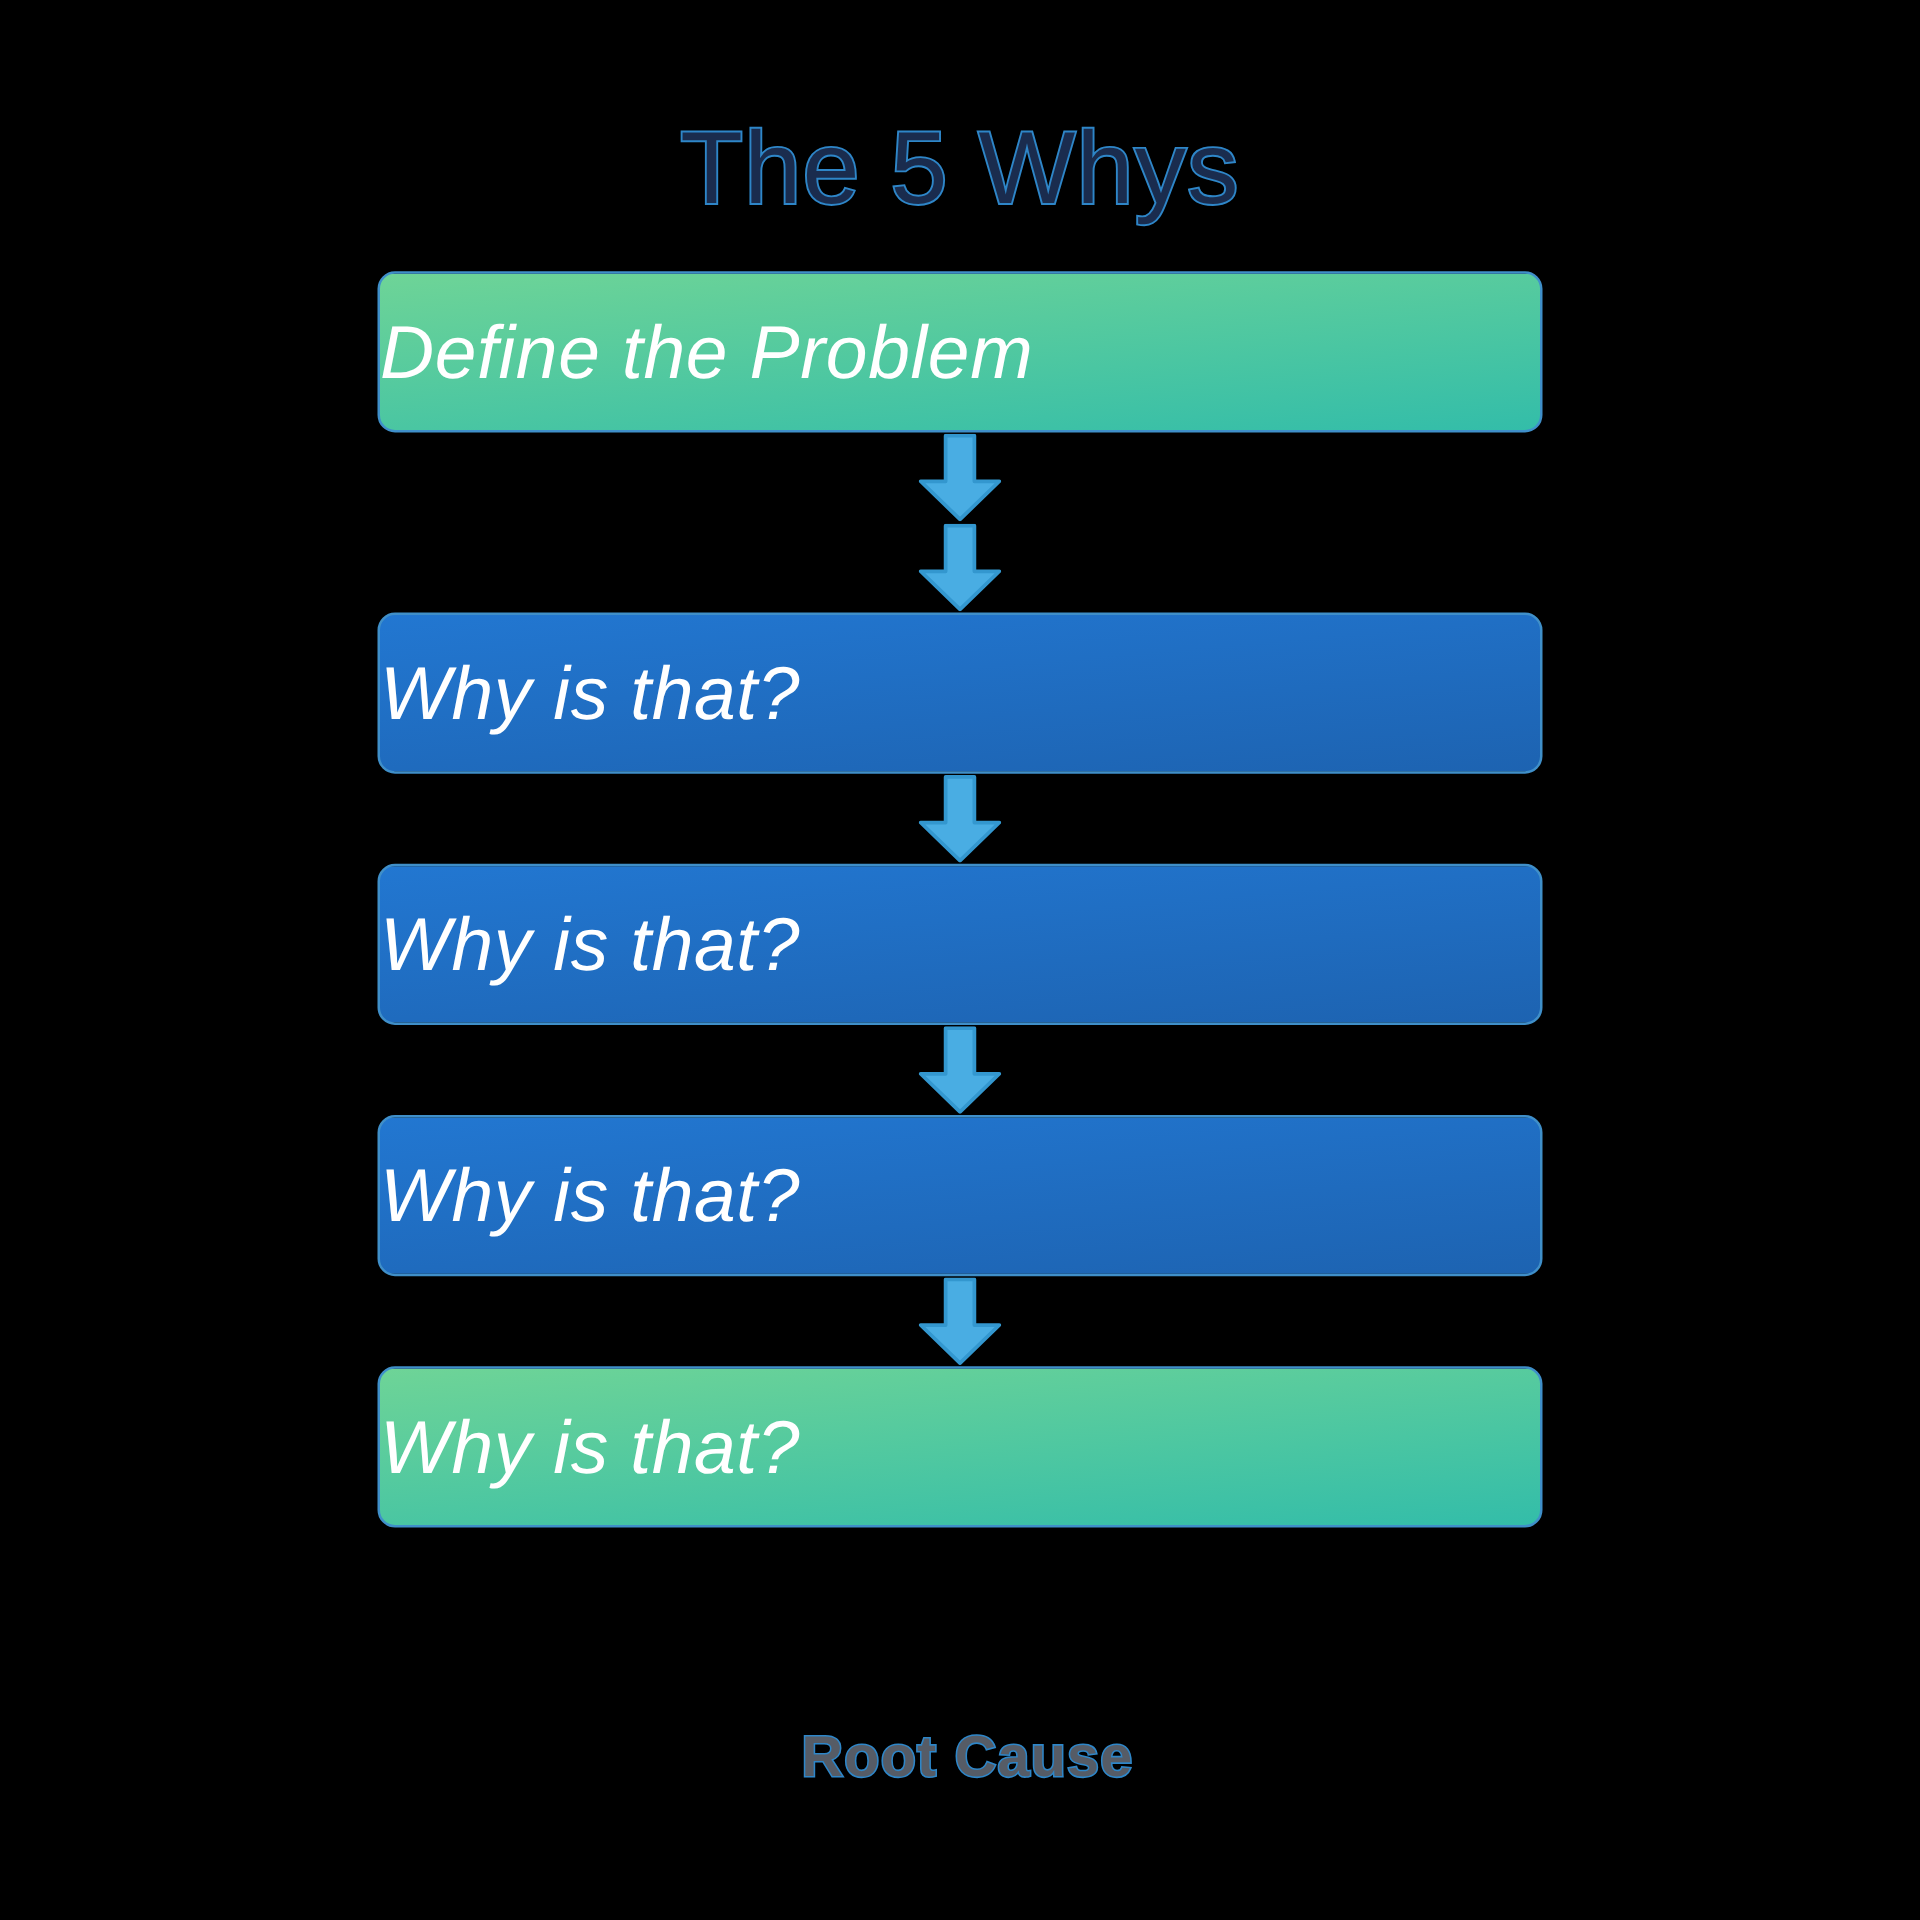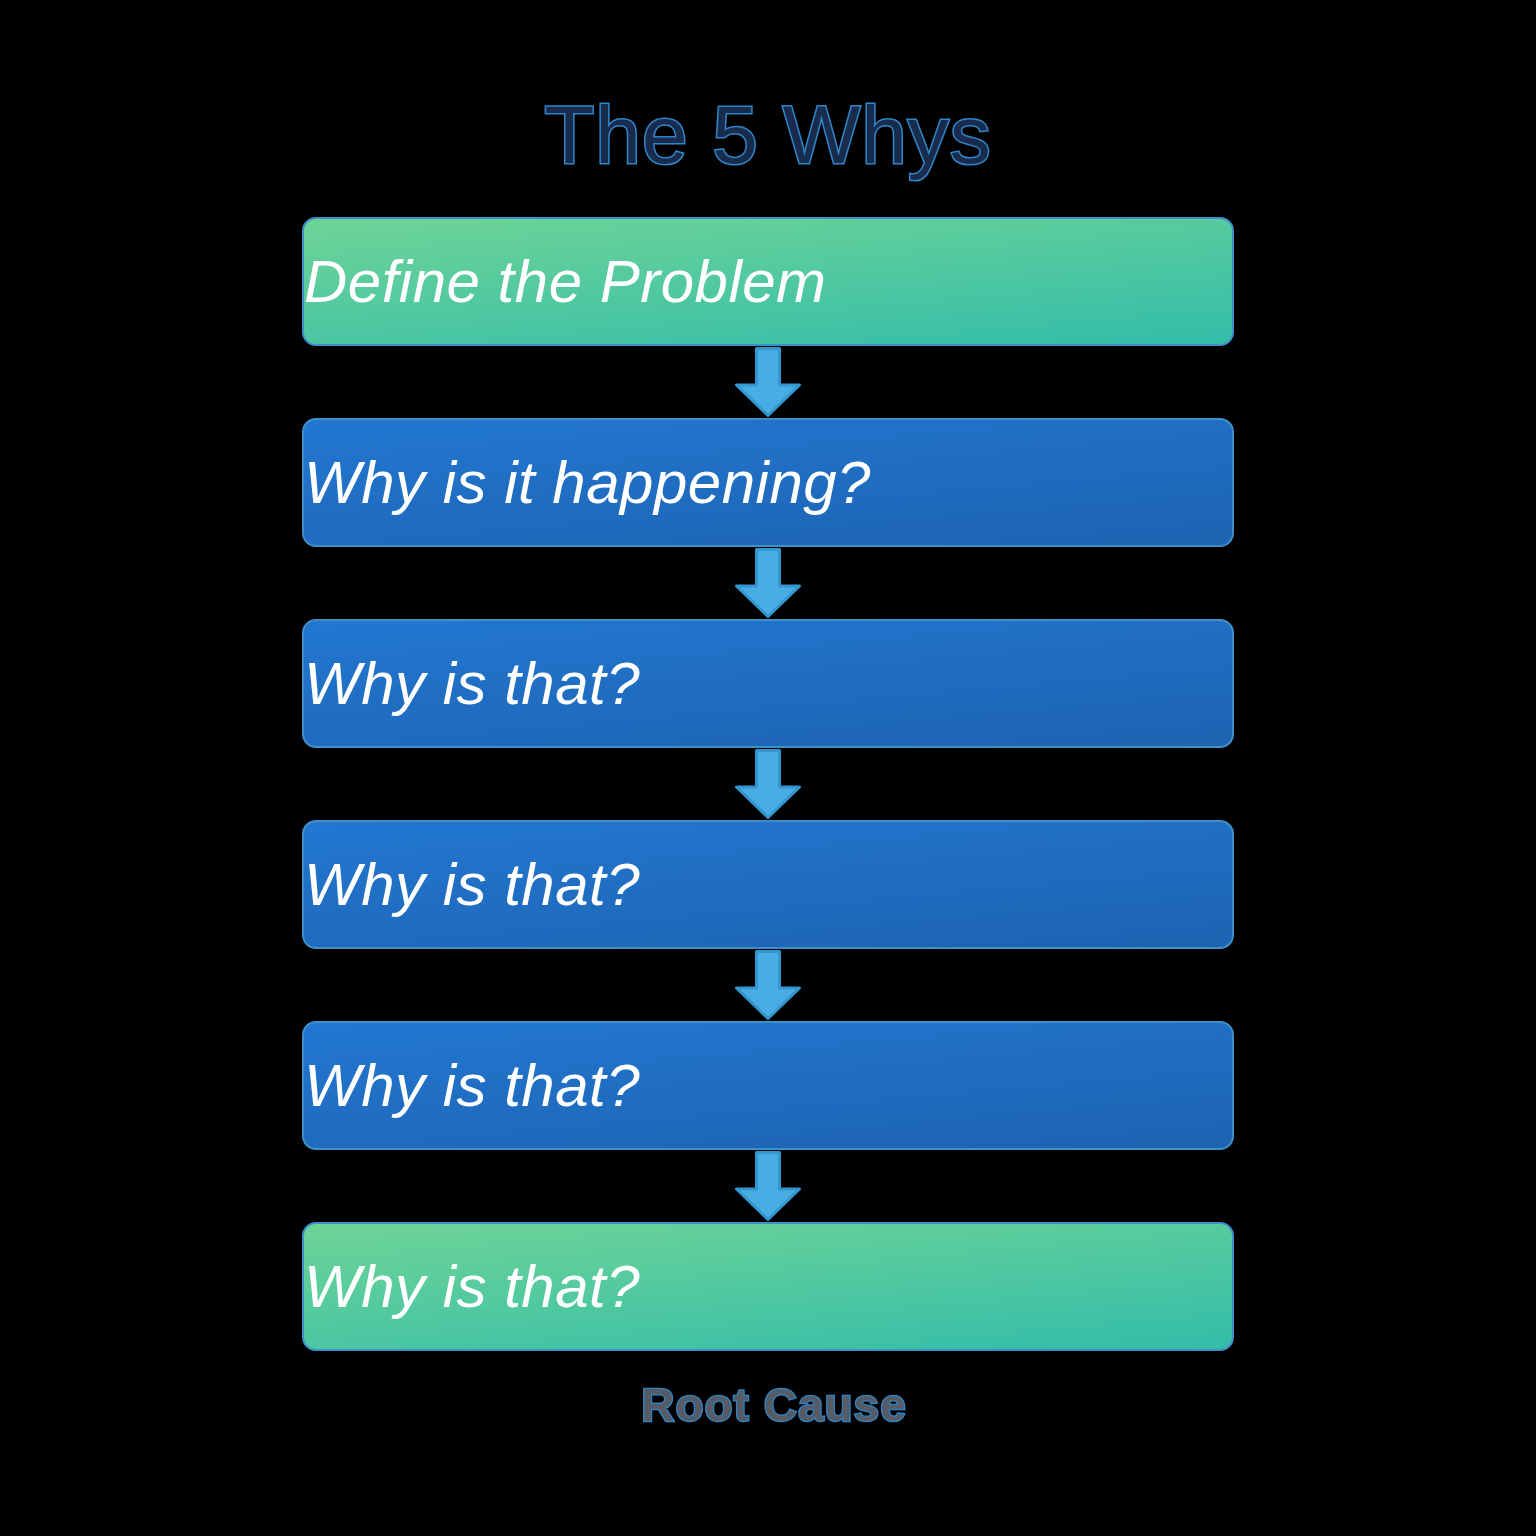--- a/index.html
+++ b/index.html
@@ -103,23 +103,20 @@
     <div class="step green">
       <span class="step-label">Define the Problem</span>
     </div>
 
     <div class="arrow-slot">
       <svg width="66" height="70" viewBox="0 0 66 70" aria-hidden="true">
         <polygon class="arrow-shape" points="21.5,1.5 44.5,1.5 44.5,38 64.5,38 33,68.5 1.5,38 21.5,38"></polygon>
       </svg>
     </div>
 
-    <div class="step blue">
-      <span class="step-label">Why is it happening?</span>
-    </div>
 
     <div class="arrow-slot">
       <svg width="66" height="70" viewBox="0 0 66 70" aria-hidden="true">
         <polygon class="arrow-shape" points="21.5,1.5 44.5,1.5 44.5,38 64.5,38 33,68.5 1.5,38 21.5,38"></polygon>
       </svg>
     </div>
 
     <div class="step blue">
       <span class="step-label">Why is that?</span>
     </div>

